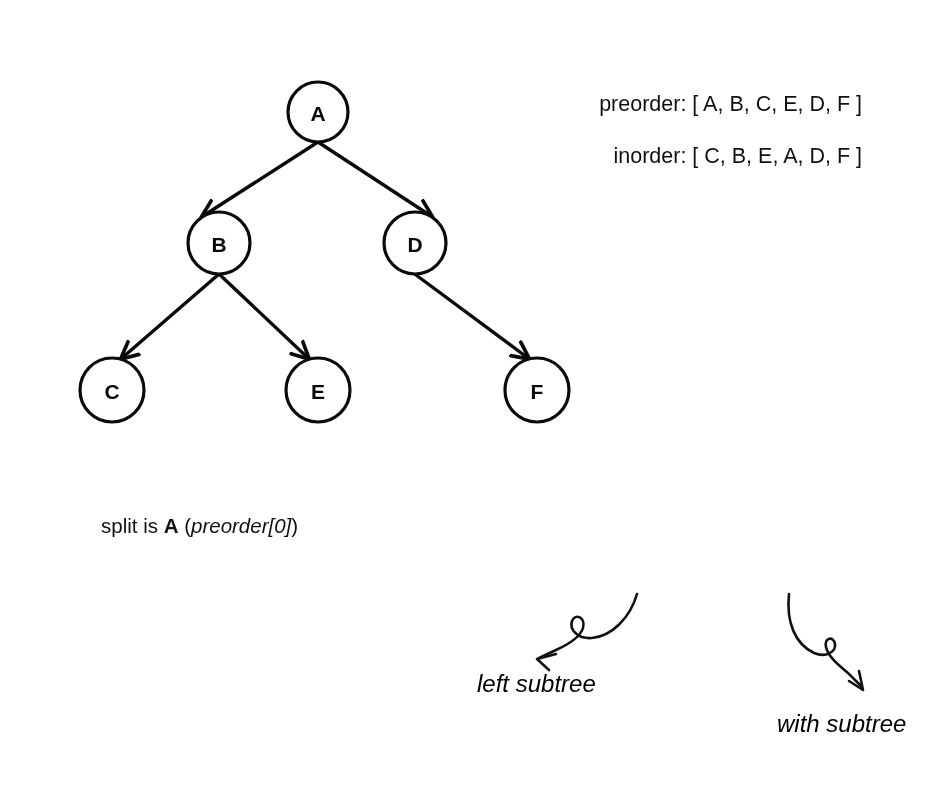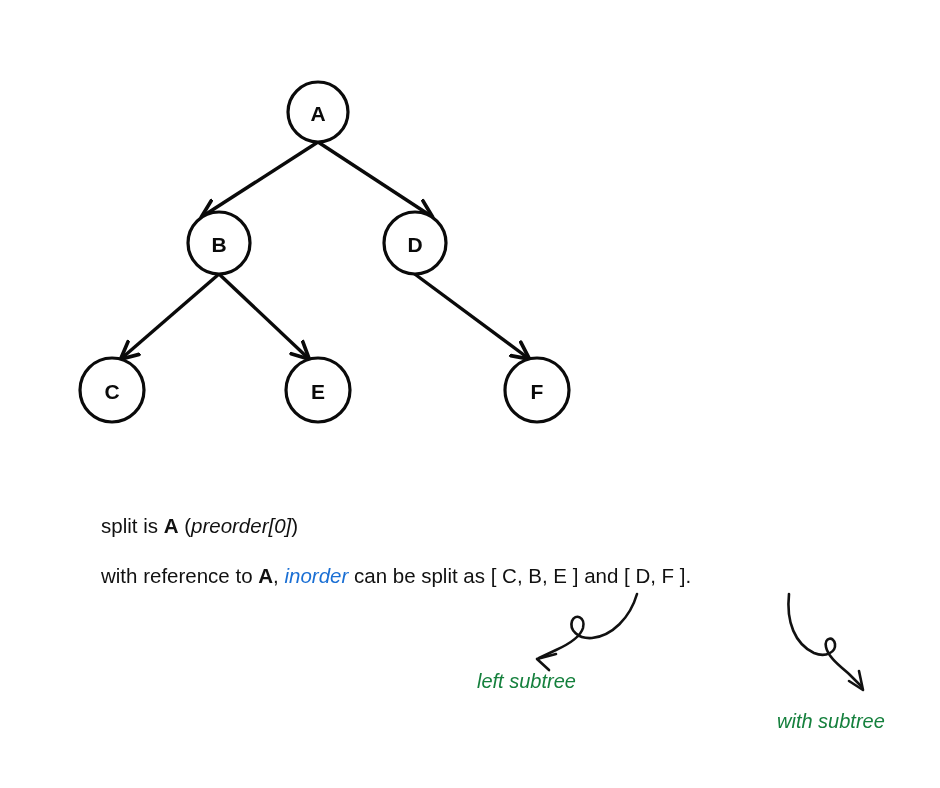--- a/index.html
+++ b/index.html
@@ -91,22 +91,22 @@
   .b { font-weight: bold; }
   .i { font-style: italic; }
   .kw {
     font-style: italic;
     color: #1a6fd4;
   }
 
   .subtree-label {
     position: absolute;
     font-style: italic;
-    font-size: 20px;
-    color: #15803d;
+    font-size: 24px;
+    color: #000000;
     white-space: nowrap;
   }
   #left-subtree-label {
     left: 477px;
     top: 670px;
   }
   #right-subtree-label {
     left: 777px;
     top: 710px;
   }
@@ -176,26 +176,27 @@
       <path class="curly" d="M 789 594
                C 786 622, 795 644, 814 653
                C 826 658, 836 652, 835 644
                C 834 636, 824 637, 826 647
                C 828 657, 840 666, 849 674
                L 861 686"></path>
       <path class="curly-head" d="M 863 690 L 859 671 M 863 690 L 849 681"></path>
     </g>
   </svg>
 
+  <div class="traversal-block">
+    <span class="traversal-line">preorder: [ A, B, C, E, D, F ]</span>
+    <span class="traversal-line">inorder: [ C, B, E, A, D, F ]</span>
+  </div>
 
   <div class="explain-block">
     <span class="explain-line">
       <span>split is </span><span class="b">A</span><span> (</span><span class="i">preorder[0]</span><span>)</span>
     </span>
-    <span class="explain-line">
-      <span>with reference to </span><span class="b">A</span><span>, </span><span class="kw">inorder</span><span> can be split as [ C, B, E ] and [ D, F ].</span>
-    </span>
   </div>
 
   <div class="subtree-label" id="left-subtree-label">left subtree</div>
   <div class="subtree-label" id="right-subtree-label">with subtree</div>
 
 </div>
 
 </body></html>

